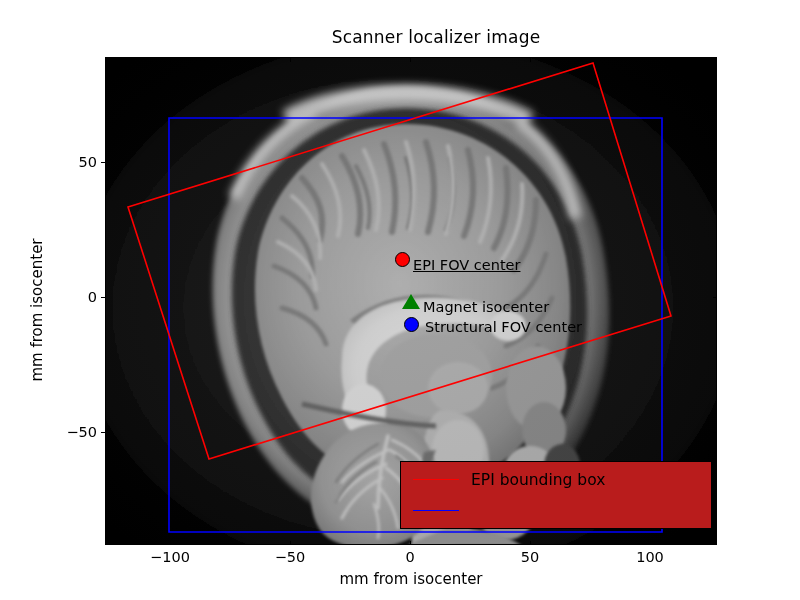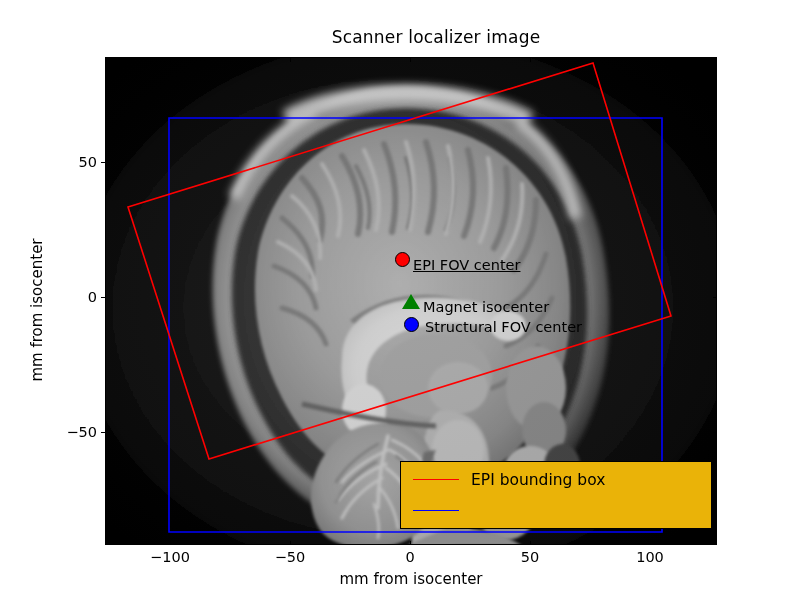--- a/index.html
+++ b/index.html
@@ -132,21 +132,21 @@
     white-space: nowrap;
     transform: translateY(-50%);
   }
   
   #legend {
     position: absolute;
     left: 400px;
     top: 461px;
     width: 312px;
     height: 68px;
-    background: #eab308;
+    background: #b91c1c;
     border: 1px solid #000000;
     box-sizing: border-box;
   }
   .legend-row {
     position: absolute;
     left: 0;
     width: 312px;
     height: 30px;
   }
   .legend-line {

